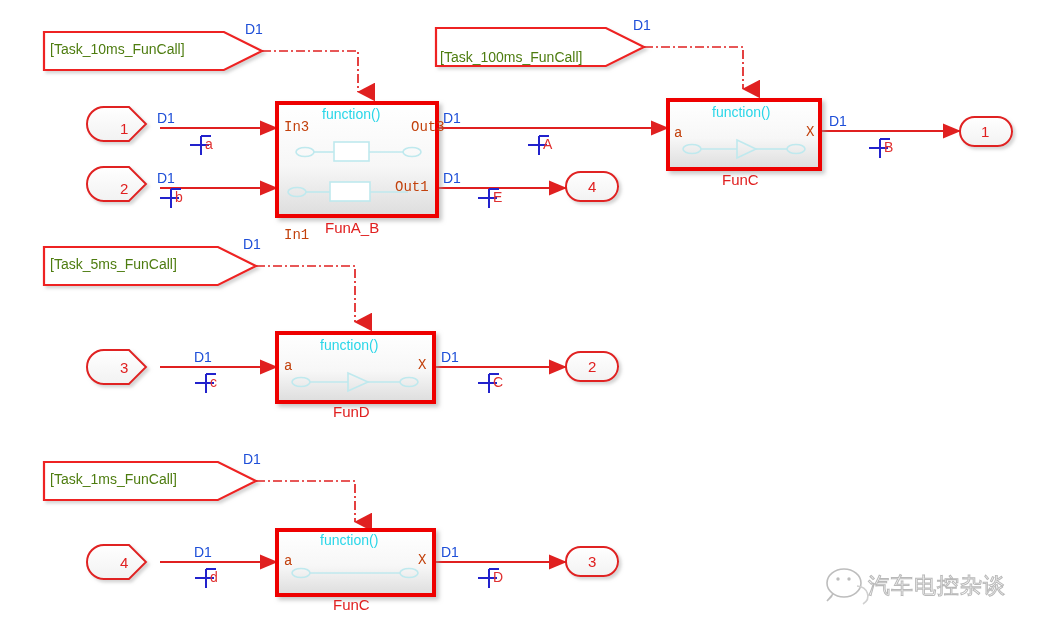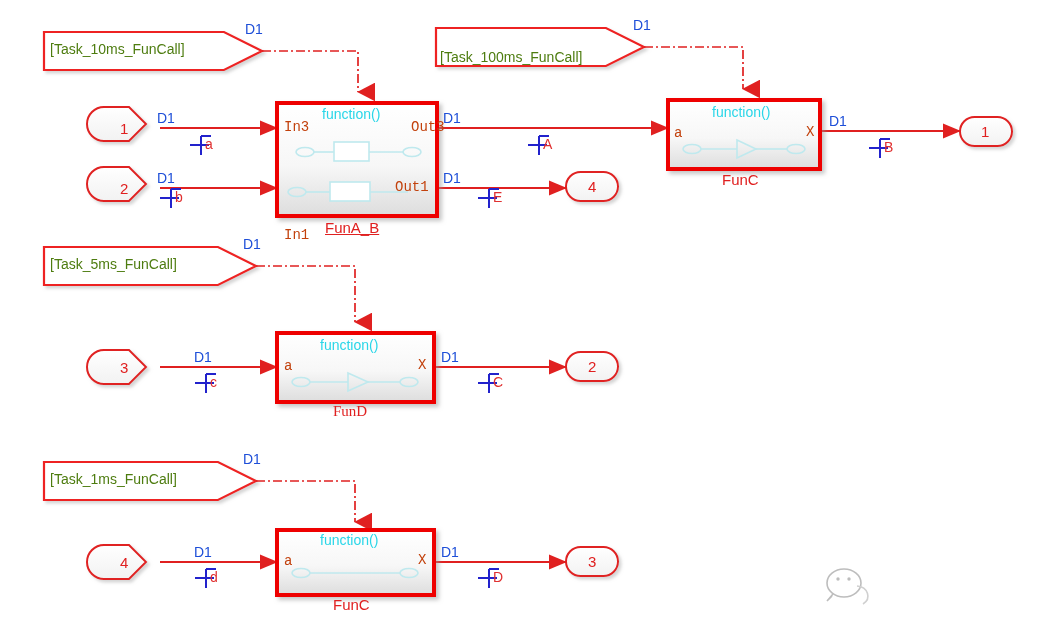--- a/index.html
+++ b/index.html
@@ -301,31 +301,32 @@
   <div class="lbl sig-name" style="left:210px; top:374px;">c</div>
   <div class="lbl sig-name" style="left:493px; top:374px;">C</div>
   <div class="lbl sig-name" style="left:210px; top:569px;">d</div>
   <div class="lbl sig-name" style="left:493px; top:569px;">D</div>
 
   <div class="lbl fn-label" style="left:322px; top:106px;">function()</div>
   <div class="lbl port-label" style="left:284px; top:119px;">In3</div>
   <div class="lbl port-label" style="left:284px; top:179px;margin-top:48px;">In1</div>
   <div class="lbl port-label" style="left:395px; top:119px;margin-left:16px;">Out3</div>
   <div class="lbl port-label" style="left:395px; top:179px;">Out1</div>
-  <div class="lbl blk-name" style="left:325px; top:219px;text-decoration:underline;">FunA_B</div>
+  <div class="lbl blk-name" style="left:325px; top:219px;">FunA_B</div>
 
   <div class="lbl fn-label" style="left:712px; top:104px;">function()</div>
   <div class="lbl port-label" style="left:674px; top:125px;">a</div>
   <div class="lbl port-label" style="left:806px; top:124px;">X</div>
   <div class="lbl blk-name" style="left:722px; top:171px;">FunC</div>
 
   <div class="lbl fn-label" style="left:320px; top:337px;">function()</div>
   <div class="lbl port-label" style="left:284px; top:358px;">a</div>
   <div class="lbl port-label" style="left:418px; top:357px;">X</div>
-  <div class="lbl blk-name" style="left:333px; top:403px;font-family:Liberation Serif, serif;">FunD</div>
+  <div class="lbl blk-name" style="left:333px; top:403px;">FunD</div>
 
   <div class="lbl fn-label" style="left:320px; top:532px;">function()</div>
   <div class="lbl port-label" style="left:284px; top:553px;">a</div>
   <div class="lbl port-label" style="left:418px; top:552px;">X</div>
   <div class="lbl blk-name" style="left:333px; top:596px;">FunC</div>
 
+  <div class="lbl wm-text" style="left:868px; top:571px;">汽车电控杂谈</div>
 
 </div>
 
 </body></html>

